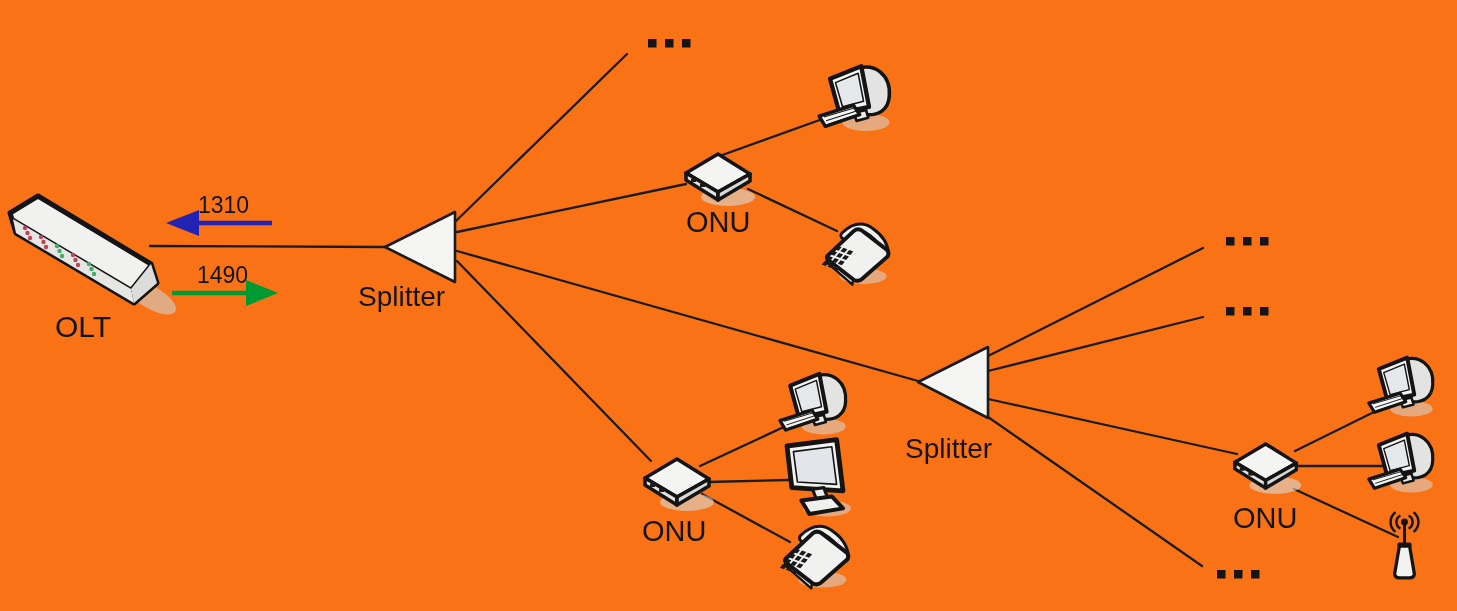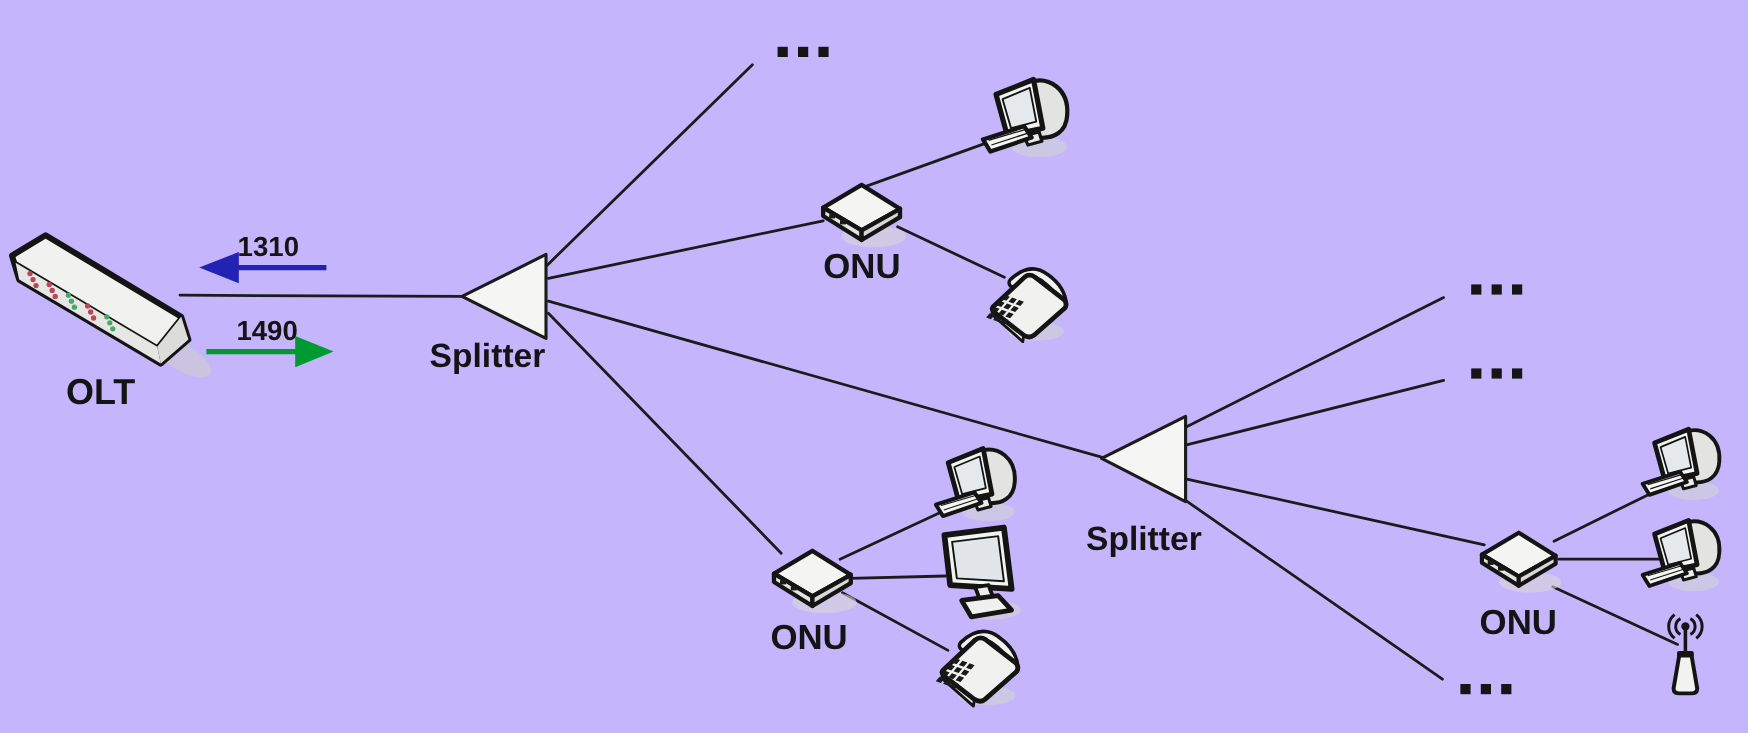--- a/index.html
+++ b/index.html
@@ -1,20 +1,19 @@
 <!DOCTYPE html>
 <html><head>
 <meta charset="utf-8">
 <style>
   html,body{margin:0;padding:0;}
   body{background:#e9e9e7;font-family:"Liberation Sans",sans-serif;}
   .stage{
     position:relative;width:1457px;height:611px;overflow:hidden;
-    background:#c4b5fd;
-    font-weight:bold;
+    background:#f97316;
   }
   svg{display:block;}
   .lbl{font-family:"Liberation Sans",sans-serif;fill:#141414;}
   .fiber{stroke:#1b1b1b;stroke-width:2.3;fill:none;stroke-linecap:round;}
   .outline{stroke:#141414;stroke-linejoin:round;stroke-linecap:round;}
 </style>
 </head>
 <body>
 
 <div class="stage">

